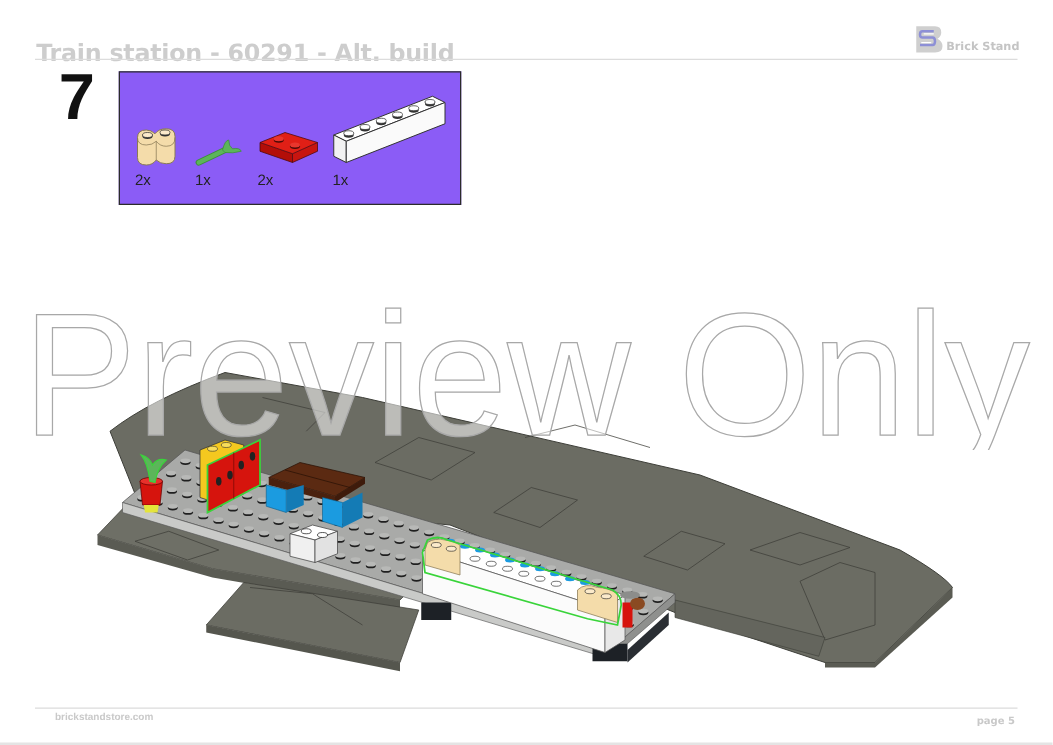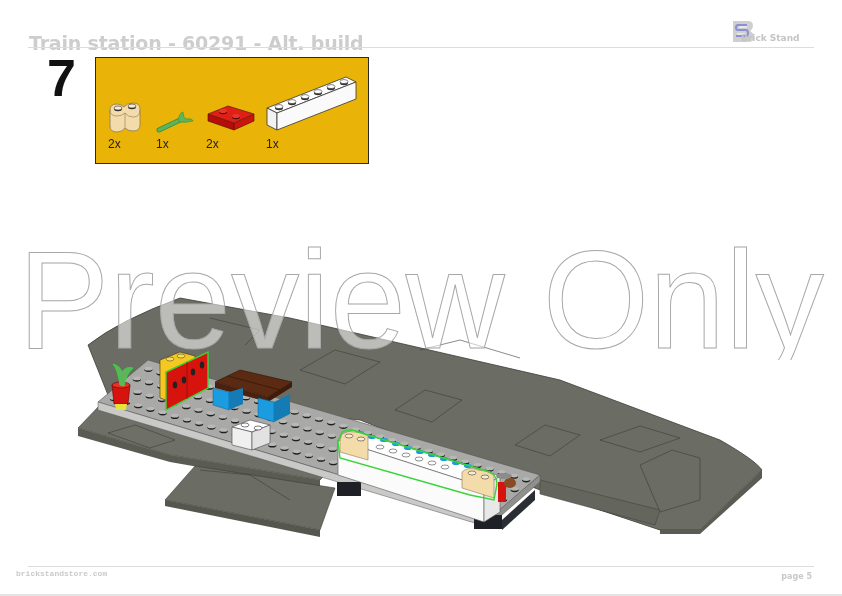--- a/index.html
+++ b/index.html
@@ -15,46 +15,46 @@
   }
   .header-rule {
     position: absolute; left: 28px; top: 47px; width: 786px; height: 1px;
     background: #dcdcdc;
   }
   .brand {
     position: absolute; left: 731px; top: 19px; width: 90px; height: 26px;
   }
   .brand-logo { position: absolute; left: 0; top: 0; width: 24px; height: 24px; }
   .brand-name {
-    position: absolute; left: 10px; top: 14px; font-size: 9px; font-weight: bold;
+    position: absolute; left: 26px; top: 14px; font-size: 9px; font-weight: bold;
     color: #c4c4c4; white-space: nowrap; font-family: "DejaVu Sans", sans-serif;
   }
   .step-number {
     position: absolute; left: 47px; top: 52px; font-family: "Liberation Sans", sans-serif;
     font-weight: bold; font-size: 52px; color: #111111; line-height: 1;
   }
   .parts-box {
     position: absolute; left: 95px; top: 57px; width: 274px; height: 107px;
-    background: #eab308; border: 1.5px solid #2b2b2b; box-sizing: border-box; text-decoration: underline;
+    background: #8b5cf6; border: 1.5px solid #2b2b2b; box-sizing: border-box; text-decoration: underline;
   }
   .part { position: absolute; }
   .part-qty {
     position: absolute; font-family: "Liberation Sans", sans-serif; font-size: 12px; color: #222;
   }
   .model { position: absolute; left: 0; top: 0; width: 842px; height: 596px; }
   .watermark {
     position: absolute; left: 0; top: 230px; width: 842px; height: 130px;
     pointer-events: none;
   }
   .footer-rule {
     position: absolute; left: 28px; top: 566px; width: 786px; height: 1px; background: #dcdcdc;
   }
   .footer-left {
-    position: absolute; left: 16px; top: 569px; font-size: 8px; font-weight: bold;
-    color: #c9c9c9; font-family: Liberation Mono, monospace;
+    position: absolute; left: 44px; top: 569px; font-size: 8px; font-weight: bold;
+    color: #c9c9c9; font-family: Liberation Sans, sans-serif;
   }
   .footer-right {
     position: absolute; right: 30px; top: 572px; font-size: 8px; font-weight: bold;
     color: #c9c9c9; font-family: "DejaVu Sans", sans-serif;
   }
   .bottom-rule {
     position: absolute; left: 0; top: 594px; width: 842px; height: 2px; background: #e4e4e4;
   }
 </style>
 </head>

